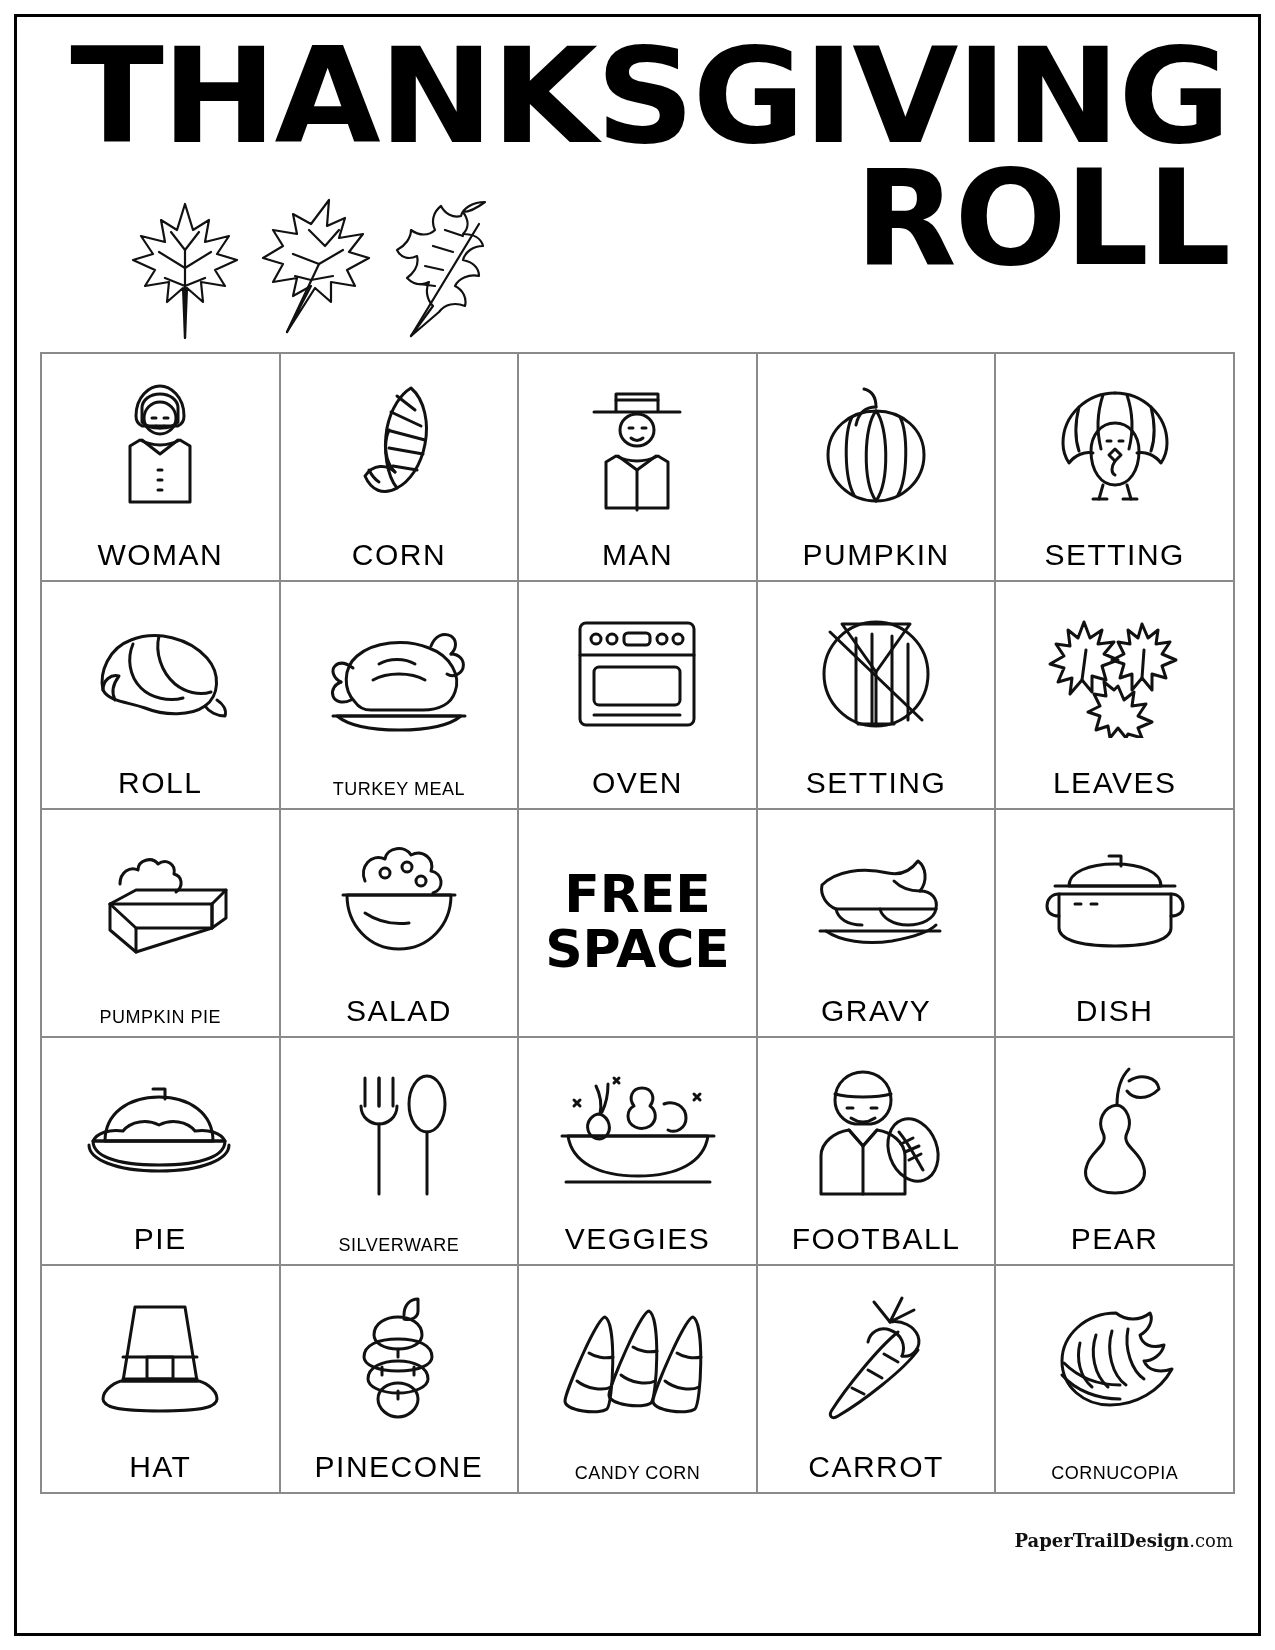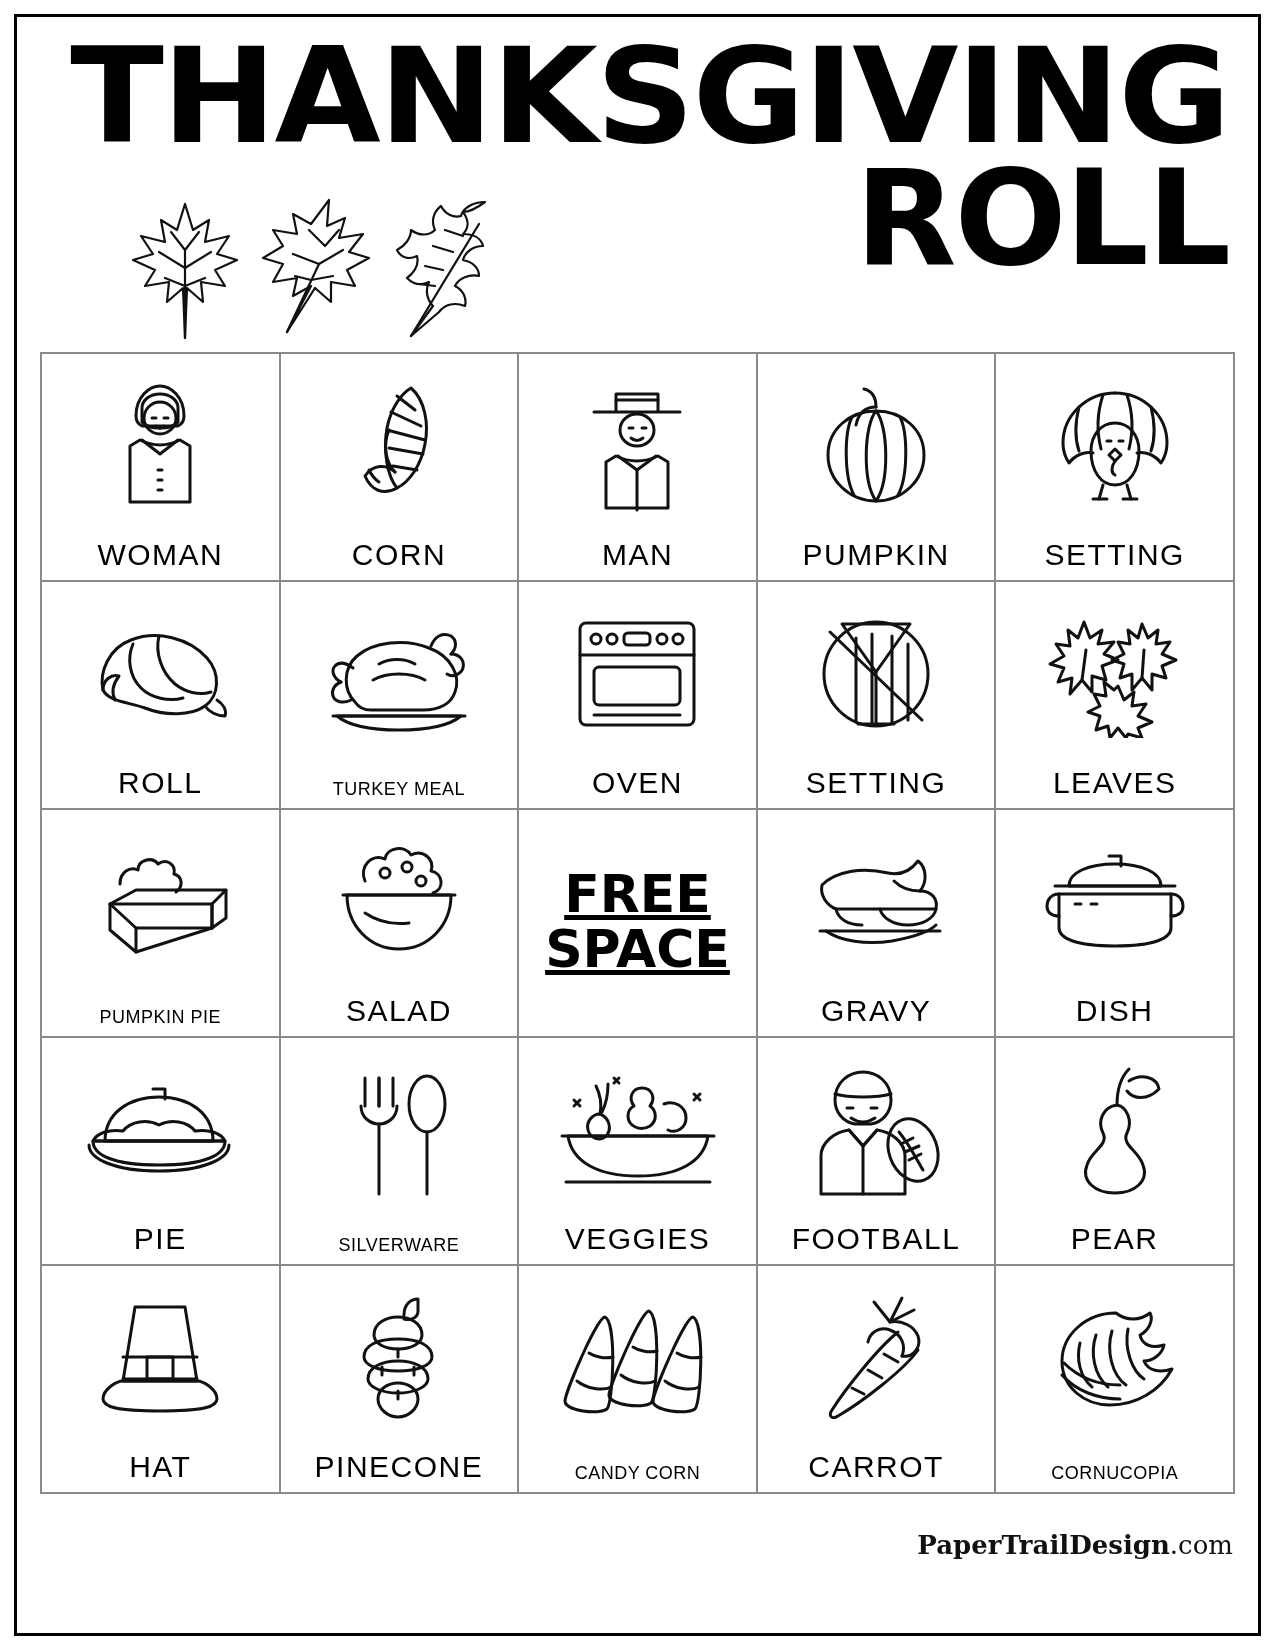--- a/index.html
+++ b/index.html
@@ -100,21 +100,20 @@
     padding: 8px 4px 10px 4px;
     position: relative;
     background: #fff;
   }
   .cell-art {
     flex: 1 1 auto;
     display: flex;
     align-items: center;
     justify-content: center;
     width: 100%;
-    text-decoration: underline;
   }
   .cell-label {
     font-family: "Liberation Sans", sans-serif;
     font-size: 30px;
     letter-spacing: 1.5px;
     text-align: center;
     line-height: 1;
     white-space: nowrap;
     margin-top: 10px;
   }
@@ -135,21 +134,21 @@
   }
 
   
   .footer {
     position: absolute;
     right: 2px;
     top: 1490px;
     width: 1195px;
     text-align: right;
     font-family: "DejaVu Serif", serif;
-    font-size: 26px;
+    font-size: 18px;
     letter-spacing: 0px;
     color: #111;
   }
   .footer .brand-bold { font-weight: bold; }
 
   svg { display: block; }
 </style>
 </head>
 <body>
 

